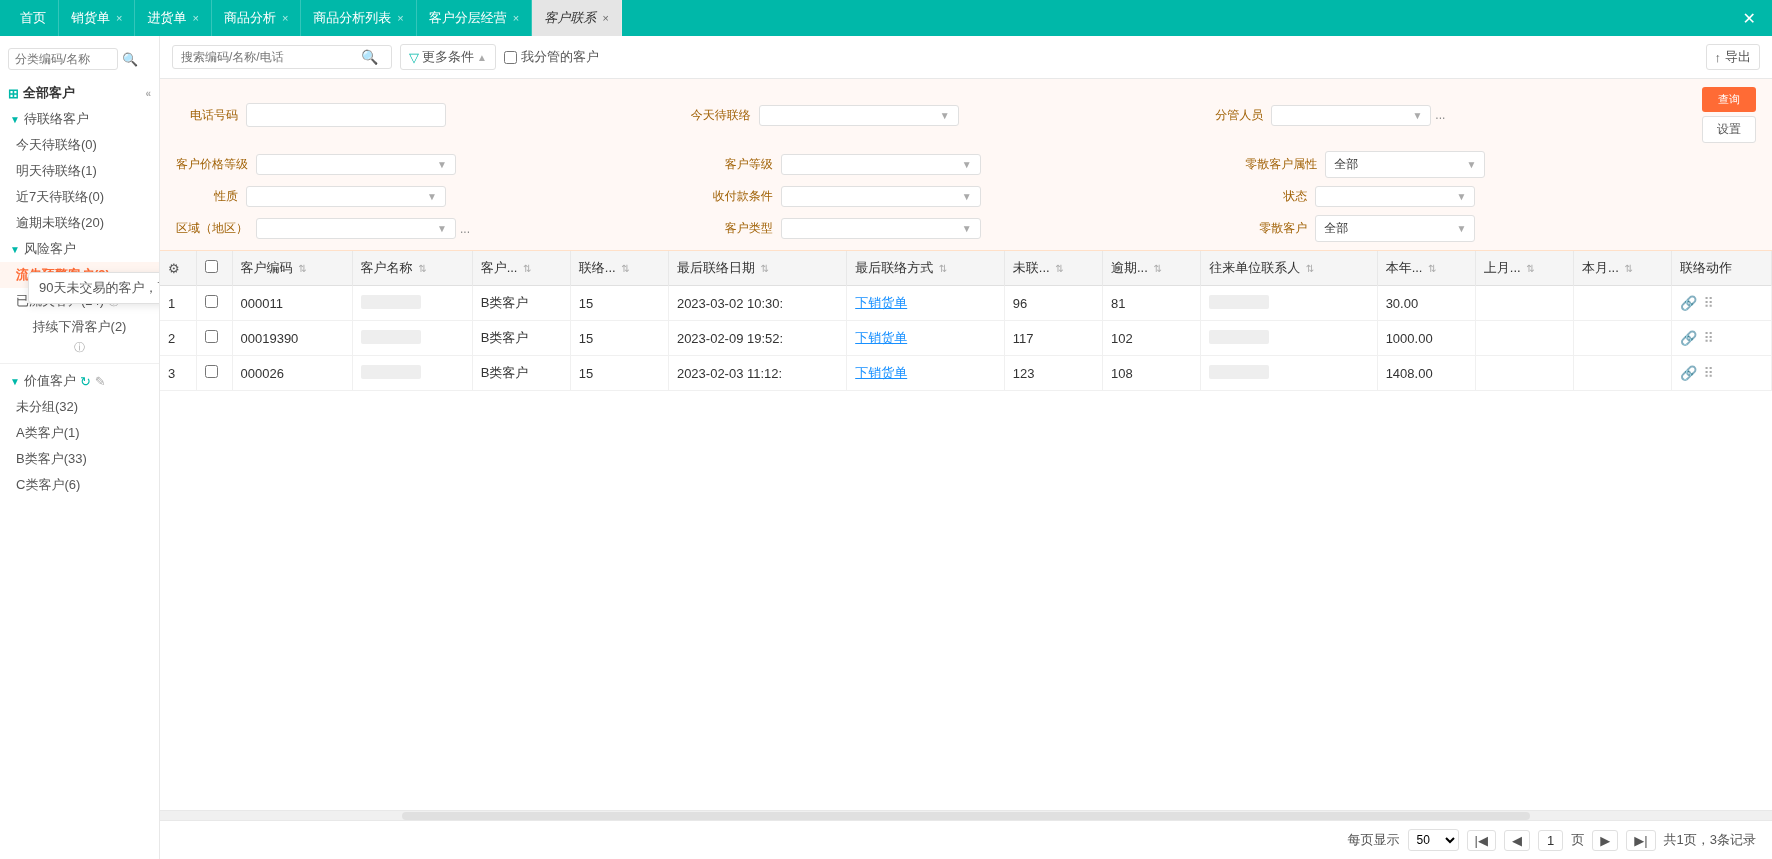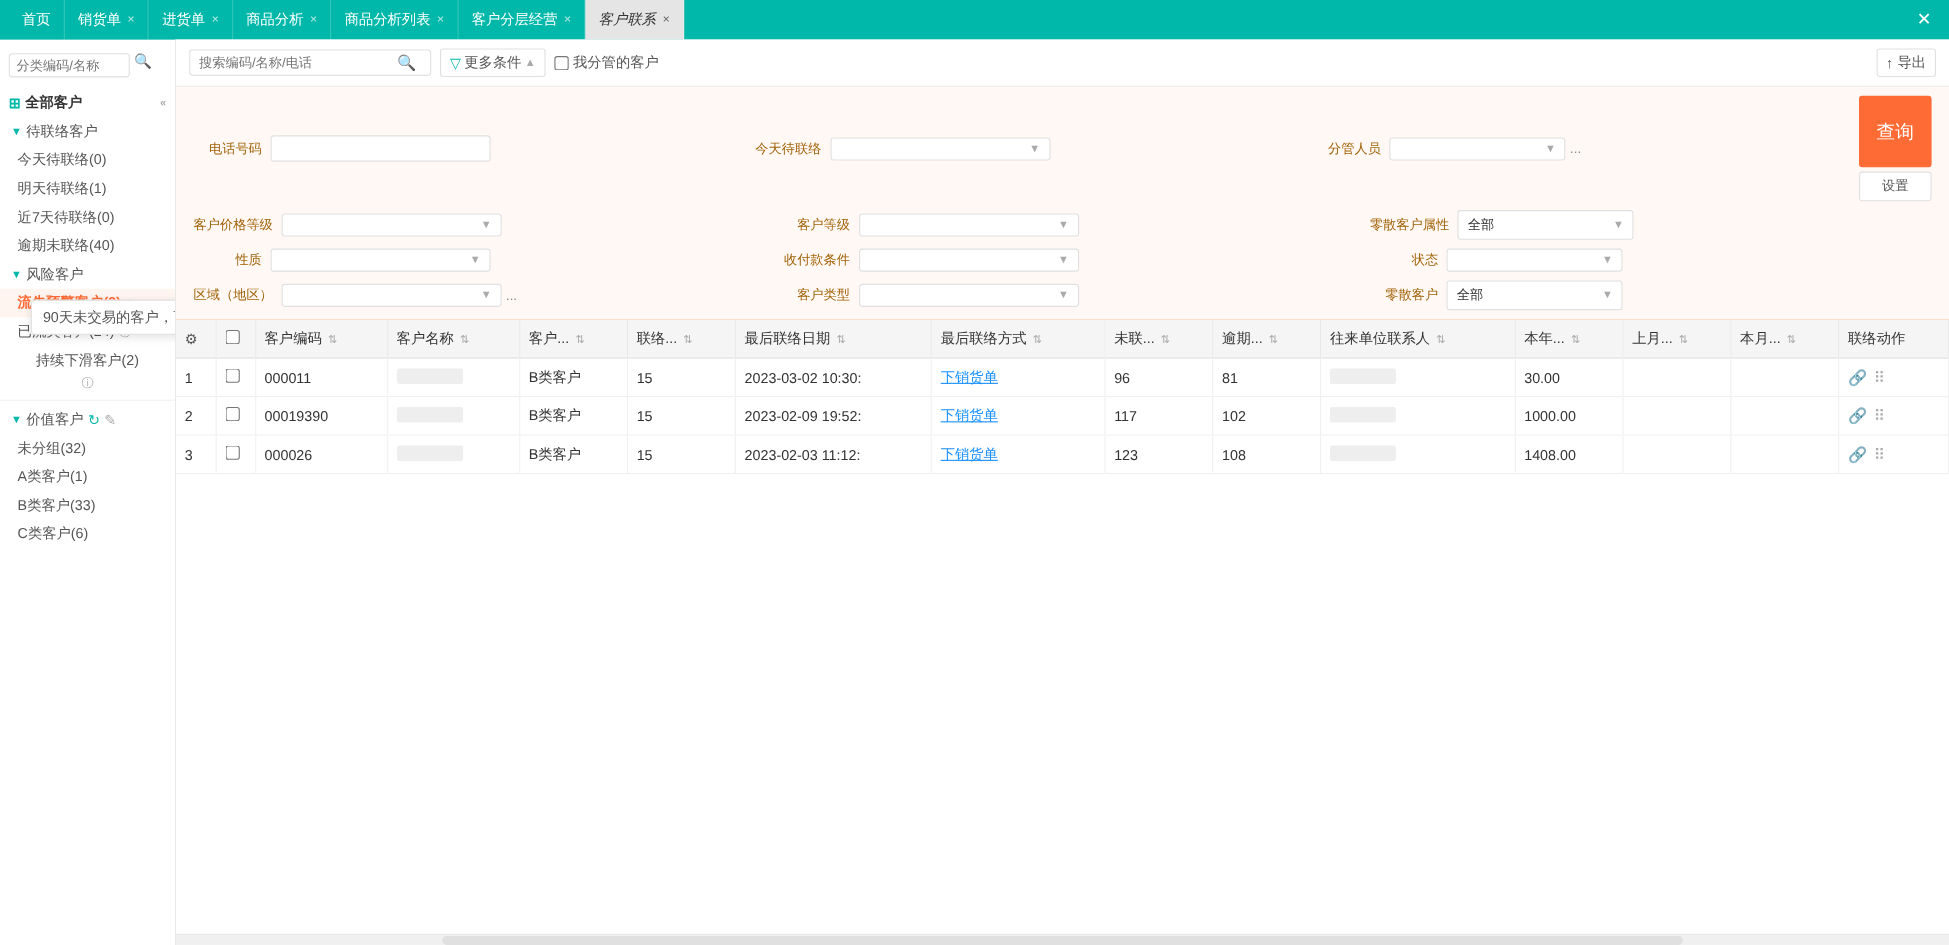--- a/index.html
+++ b/index.html
@@ -35,21 +35,21 @@
     }
 
     
     .sidebar {
       width: 160px; min-width: 160px;
       background: #fff; border-right: 1px solid #e8e8e8;
       overflow-y: auto; padding: 8px 0;
       flex-shrink: 0;
     }
     .sidebar-search {
-      display: flex; 
+      display: flex; align-items: center;
       padding: 4px 8px; margin-bottom: 6px;
     }
     .sidebar-search input {
       border: 1px solid #e0e0e0; border-radius: 3px;
       padding: 3px 6px; width: 110px; font-size: 12px; outline: none;
     }
     .sidebar-search .search-icon {
       color: #aaa; margin-left: 4px; cursor: pointer;
     }
     .sidebar-section-header {
@@ -160,21 +160,21 @@
     }
     .filter-select .caret { color: #aaa; font-size: 10px; }
     .filter-select-text { font-size: 12px; color: #333; }
     .filter-more { color: #888; font-size: 12px; cursor: pointer; }
     .filter-actions {
       display: flex; flex-direction: column; gap: 4px;
       margin-left: 12px;
     }
     .btn-query {
       background: #ff6b35; color: #fff; border: none;
-      padding: 21px 16px; border-radius: 3px; cursor: pointer; font-size: 17px;
+      padding: 5px 16px; border-radius: 3px; cursor: pointer; font-size: 11px;
     }
     .btn-settings {
       background: #fff; color: #555; border: 1px solid #e0e0e0;
       padding: 4px 12px; border-radius: 3px; cursor: pointer; font-size: 12px;
     }
 
     
     .table-container {
       flex: 1; overflow: auto; padding: 0;
     }
@@ -286,21 +286,21 @@
     <div class="sidebar-item">
       <span>今天待联络(0)</span>
     </div>
     <div class="sidebar-item">
       <span>明天待联络(1)</span>
     </div>
     <div class="sidebar-item">
       <span>近7天待联络(0)</span>
     </div>
     <div class="sidebar-item">
-      <span>逾期未联络(40)</span>
+      <span>逾期未联络(20)</span>
     </div>
 
     <div class="sidebar-group-title">
       <span class="triangle">▼</span>
       <span>风险客户</span>
     </div>
     <div class="sidebar-item active" style="display:flex;align-items:center;gap:4px;">
       <span>流失预警客户(3)</span>
       <span style="color:#ff6b35;font-size:11px;">●</span>
     </div>
@@ -596,14 +596,29 @@
     </td>
   </tr>
           </tbody>
       </table>
     </div>
 
     <div class="scrollbar-area">
       <div class="scrollbar-track"></div>
     </div>
 
+    <div class="table-footer">
+      <span>每页显示</span>
+      <select class="page-size-select">
+        <option>50</option>
+        <option>100</option>
+        <option>200</option>
+      </select>
+      <button class="page-btn">|◀</button>
+      <button class="page-btn">◀</button>
+      <span class="page-num">1</span>
+      <span>页</span>
+      <button class="page-btn">▶</button>
+      <button class="page-btn">▶|</button>
+      <span>共1页，3条记录</span>
+    </div>
   </div>
 </div>
 
 </body></html>

